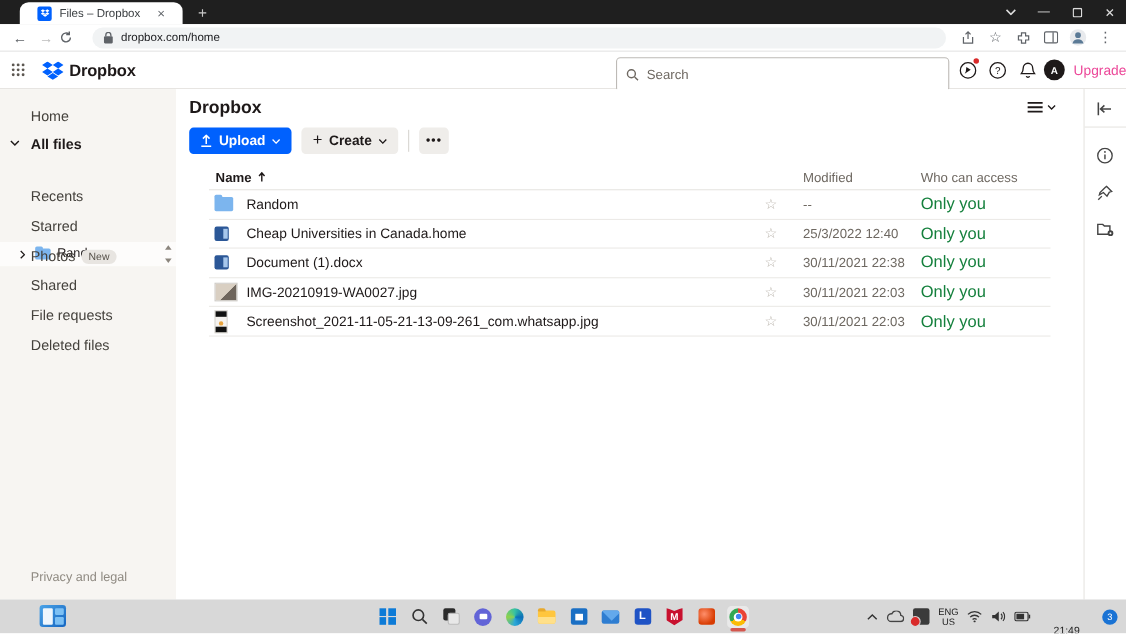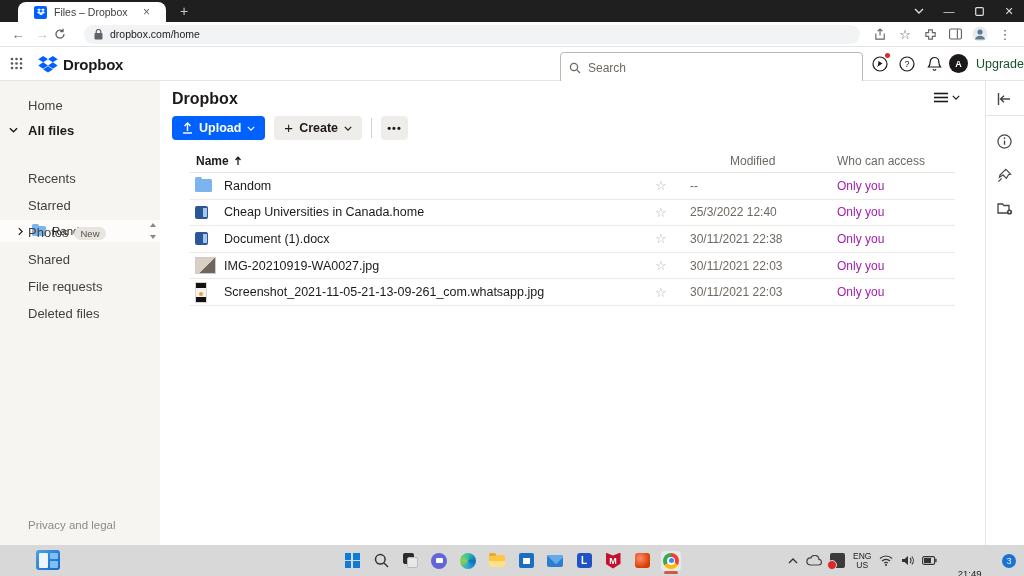--- a/index.html
+++ b/index.html
@@ -31,21 +31,21 @@
   .dbheader { left:0; top:48px; width:1024px; height:33px; background:#fff; border-bottom:1px solid #e7e5e2; }
   .apps-grid { left:10px; top:57px; }
   .db-logo { left:38px; top:56px; display:flex; align-items:center; gap:5px; }
   .db-word { font-size:15px; font-weight:bold; color:#1e1919; letter-spacing:-0.2px; }
   .searchbox { left:560px; top:52px; width:303px; height:32px; border:1px solid #bdbab6; border-radius:4px; background:#fff; display:flex; align-items:center; padding:0 8px; gap:7px; }
   .search-ph { font-size:12px; color:#6e6861; }
   .hdr-ic { top:53px; width:22px; height:22px; display:flex; align-items:center; justify-content:center; color:#1e1919; }
   .rocket { left:869px; } .help { left:896px; } .bell { left:923px; }
   .red-dot { position:absolute; right:1px; top:0; width:5px; height:5px; border-radius:50%; background:#d92b2b; }
   .avatar-a { left:949px; top:54px; width:19px; height:19px; border-radius:50%; background:#1e1919; color:#fff; font-size:9px; font-weight:bold; display:flex; align-items:center; justify-content:center; }
-  .upgrade { left:976px; top:57px; font-size:12.5px; color:#14532d; }
+  .upgrade { left:976px; top:57px; font-size:12.5px; color:#ec4899; }
 
   
   .sidebar { left:0; top:81px; width:160px; height:464px; background:#f7f5f2; }
   .sb-item { position:absolute; left:28px; font-size:13px; color:#44413c; display:flex; align-items:flex-end; gap:6px; }
   .sb-chev { position:absolute; left:9px; color:#44413c; display:flex; }
   .sb-tree { position:absolute; left:0; top:139px; width:160px; height:22px; background:#fdfcfb; display:flex; align-items:center; }
   .sb-tree-label { font-size:11.5px; color:#1e1919; margin-left:6px; }
   .stepper { position:absolute; right:3px; top:3px; width:9px; height:16px; display:flex; flex-direction:column; align-items:center; justify-content:space-between; }
   .tri-up { width:0; height:0; border-left:3px solid transparent; border-right:3px solid transparent; border-bottom:4px solid #8b857d; }
   .tri-dn { width:0; height:0; border-left:3px solid transparent; border-right:3px solid transparent; border-top:4px solid #8b857d; }
@@ -65,21 +65,21 @@
   .table { position:absolute; left:30px; top:68px; width:765px; }
   .thead { display:flex; align-items:center; height:24px; border-bottom:1px solid #e7e5e2; }
   .th-name { flex:1; font-size:12px; font-weight:bold; color:#1e1919; display:flex; align-items:center; gap:5px; padding-left:6px; }
   .th-mod { width:107px; font-size:12px; color:#6e6861; }
   .th-acc { width:118px; font-size:12px; color:#6e6861; }
   .frow { display:flex; align-items:center; height:26.6px; border-bottom:1px solid #eceae7; }
   .fr-icon { width:34px; display:flex; align-items:center; padding-left:5px; flex:none; }
   .fr-name { flex:1; font-size:12.5px; color:#1e1919; white-space:nowrap; overflow:hidden; }
   .fr-star { width:35px; color:#b9b3ab; font-size:13px; flex:none; }
   .fr-mod { width:107px; font-size:12px; color:#6e6861; flex:none; }
-  .fr-acc { width:118px; font-size:12px; color:#a21caf; flex:none;margin-left:40px; }
+  .fr-acc { width:118px; font-size:15px; color:#15803d; flex:none; }
 
   
   .folder-ic { width:17px; height:13px; background:#7cb5ee; border-radius:1.5px; position:relative; }
   .folder-ic::before { content:""; position:absolute; left:0; top:-2.5px; width:7px; height:3px; background:#7cb5ee; border-radius:1.5px 1.5px 0 0; }
   .word-ic { width:13px; height:13px; background:#2b5797; border-radius:2px; position:relative; }
   .word-ic::before { content:""; position:absolute; right:1.5px; top:2px; width:4px; height:9px; background:#a7c7ec; }
   .thumb-img { width:21px; height:17px; border:1px solid #cfccc7; background:linear-gradient(135deg,#d9cfc2 55%,#6e655c 56%); }
   .thumb-shot { width:12px; height:21px; background:#f4f2ef; border:1px solid #d8d5d0; position:relative; }
   .thumb-shot::before { content:""; position:absolute; left:0; top:0; width:100%; height:5px; background:#111; }
   .thumb-shot::after { content:""; position:absolute; left:0; bottom:0; width:100%; height:5px; background:#111; }

